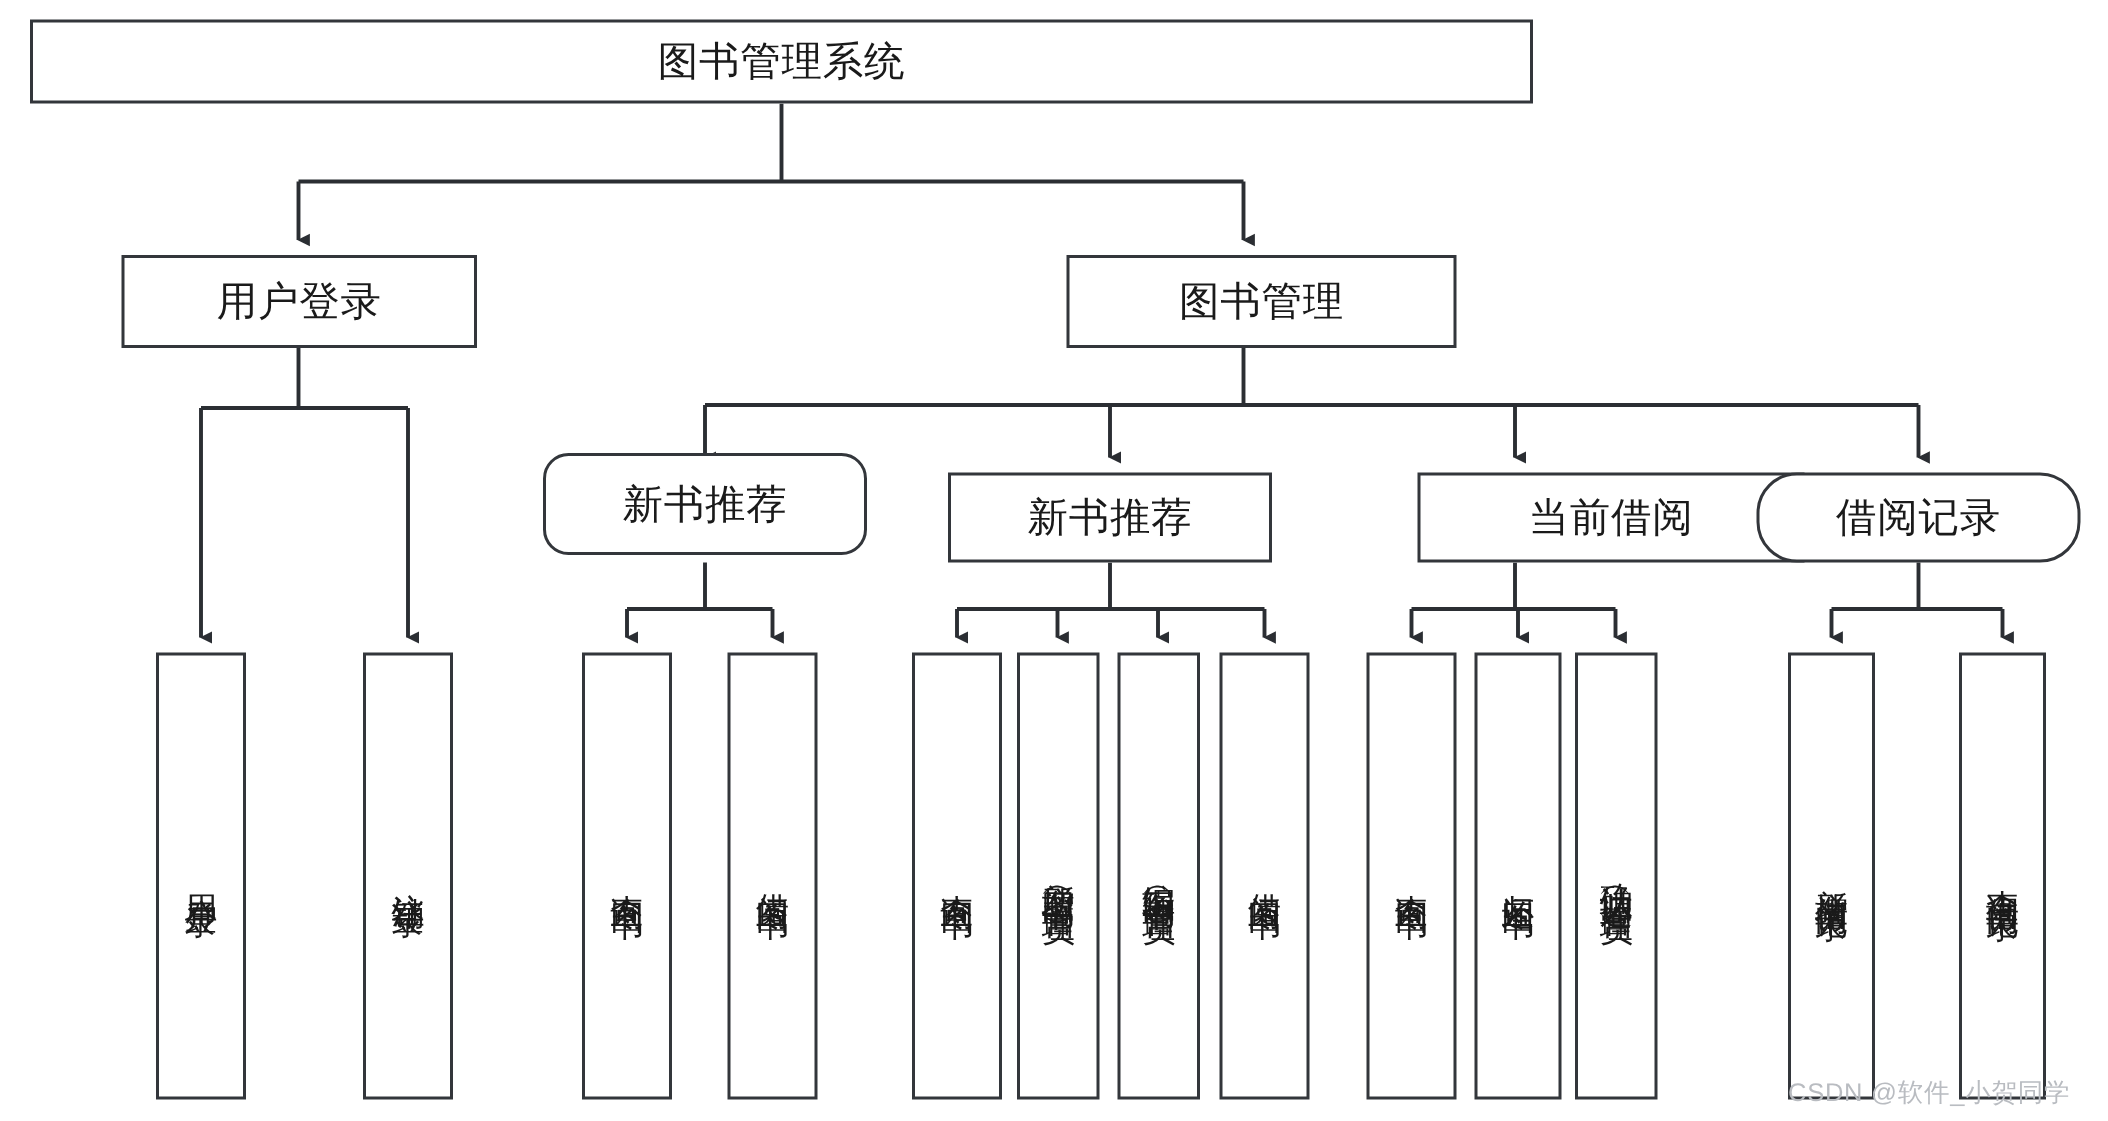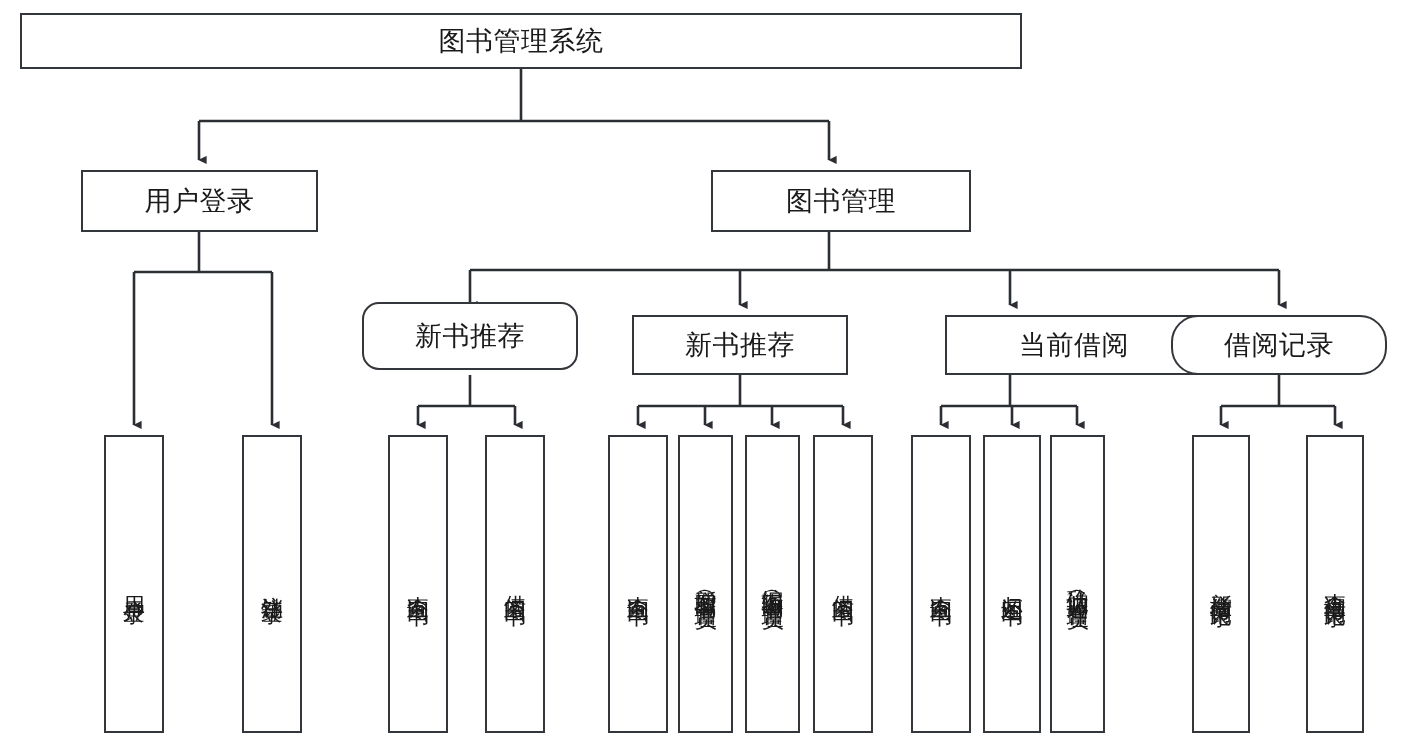--- a/index.html
+++ b/index.html
@@ -174,14 +174,15 @@
   <div class="node vertical" id="leaf-10" style="left: 1050px; top: 435px; width: 55px; height: 298px;">
     <span class="vlabel">确认归还（管理员）</span>
   </div>
   <div class="node vertical" id="leaf-11" style="left: 1192px; top: 435px; width: 58px; height: 298px;">
     <span class="vlabel">新增借阅记录</span>
   </div>
   <div class="node vertical" id="leaf-12" style="left: 1306px; top: 435px; width: 58px; height: 298px;">
     <span class="vlabel">查询借阅记录</span>
   </div>
 
+  <div class="watermark" id="watermark" style="left: 1192px; top: 717px;">CSDN @软件_小贺同学</div>
 
 </div>
 
 </body></html>

